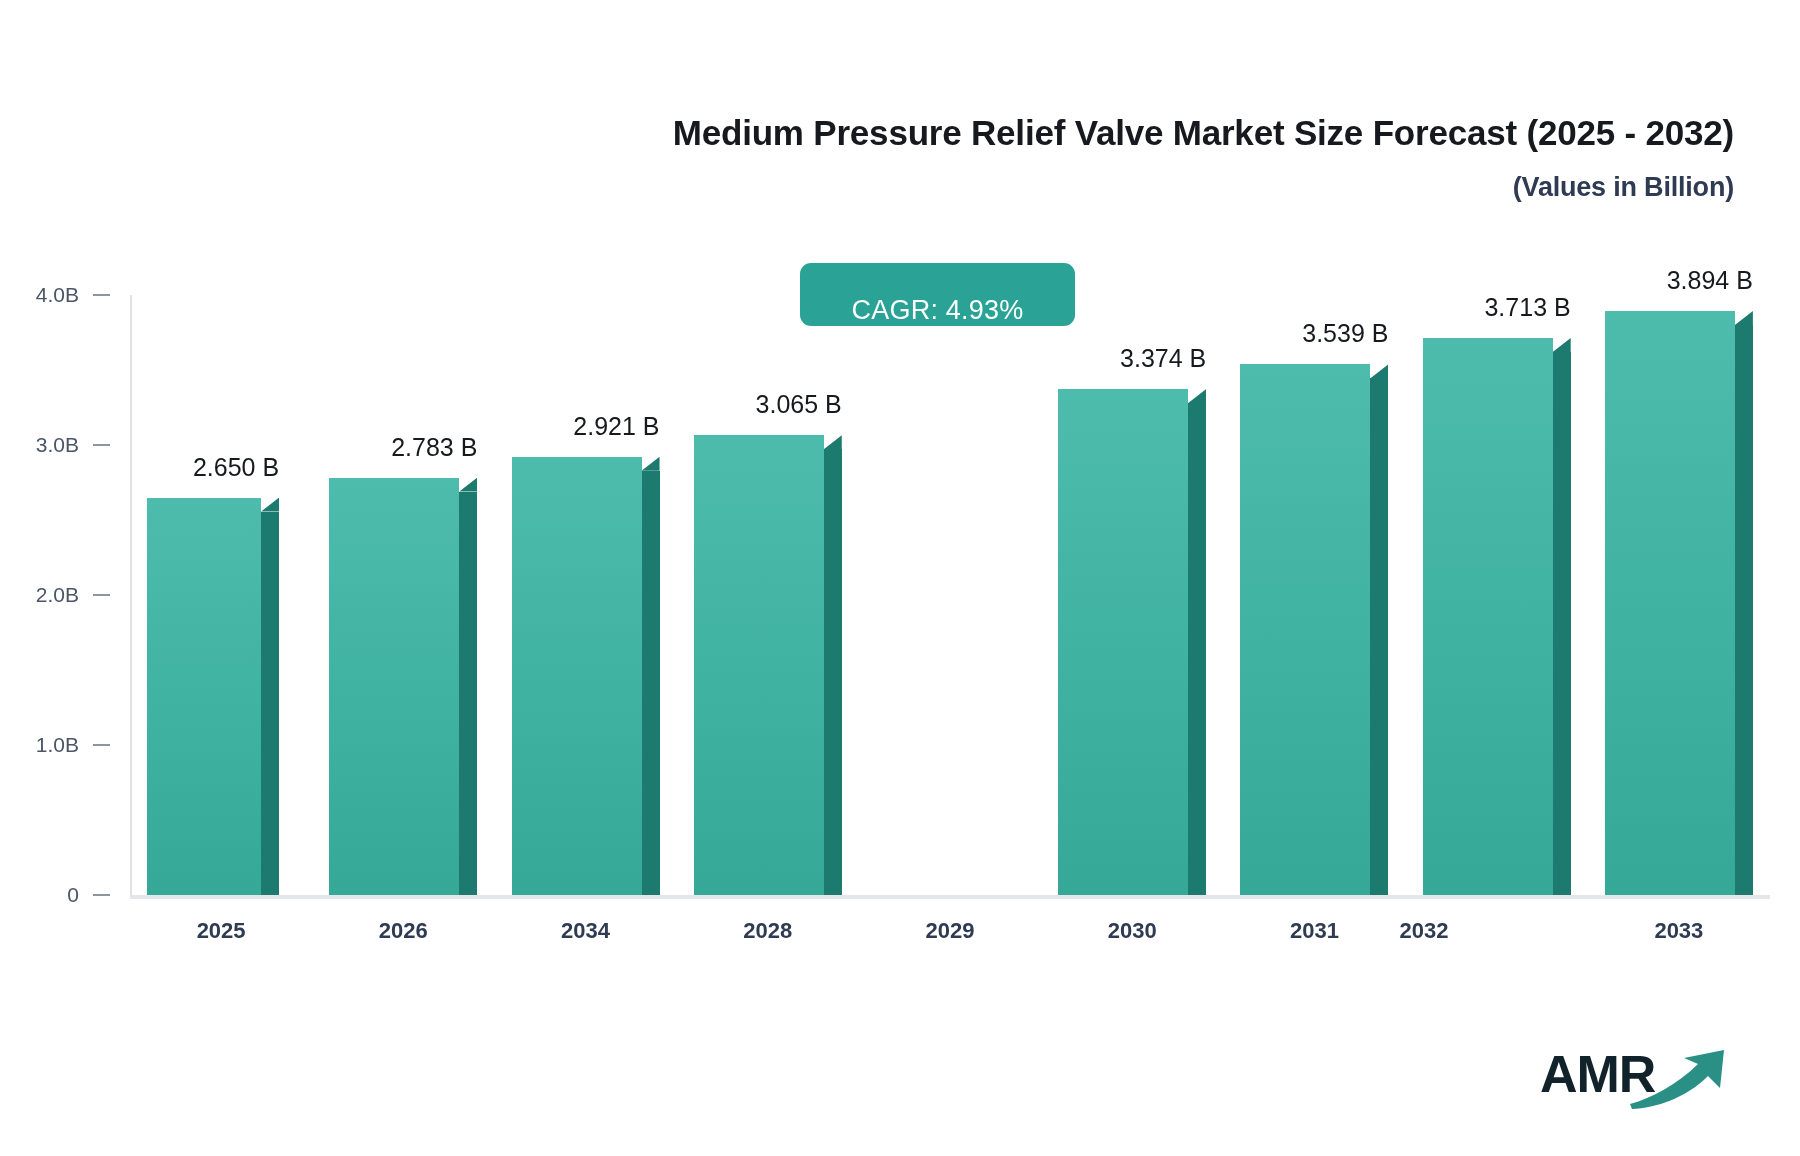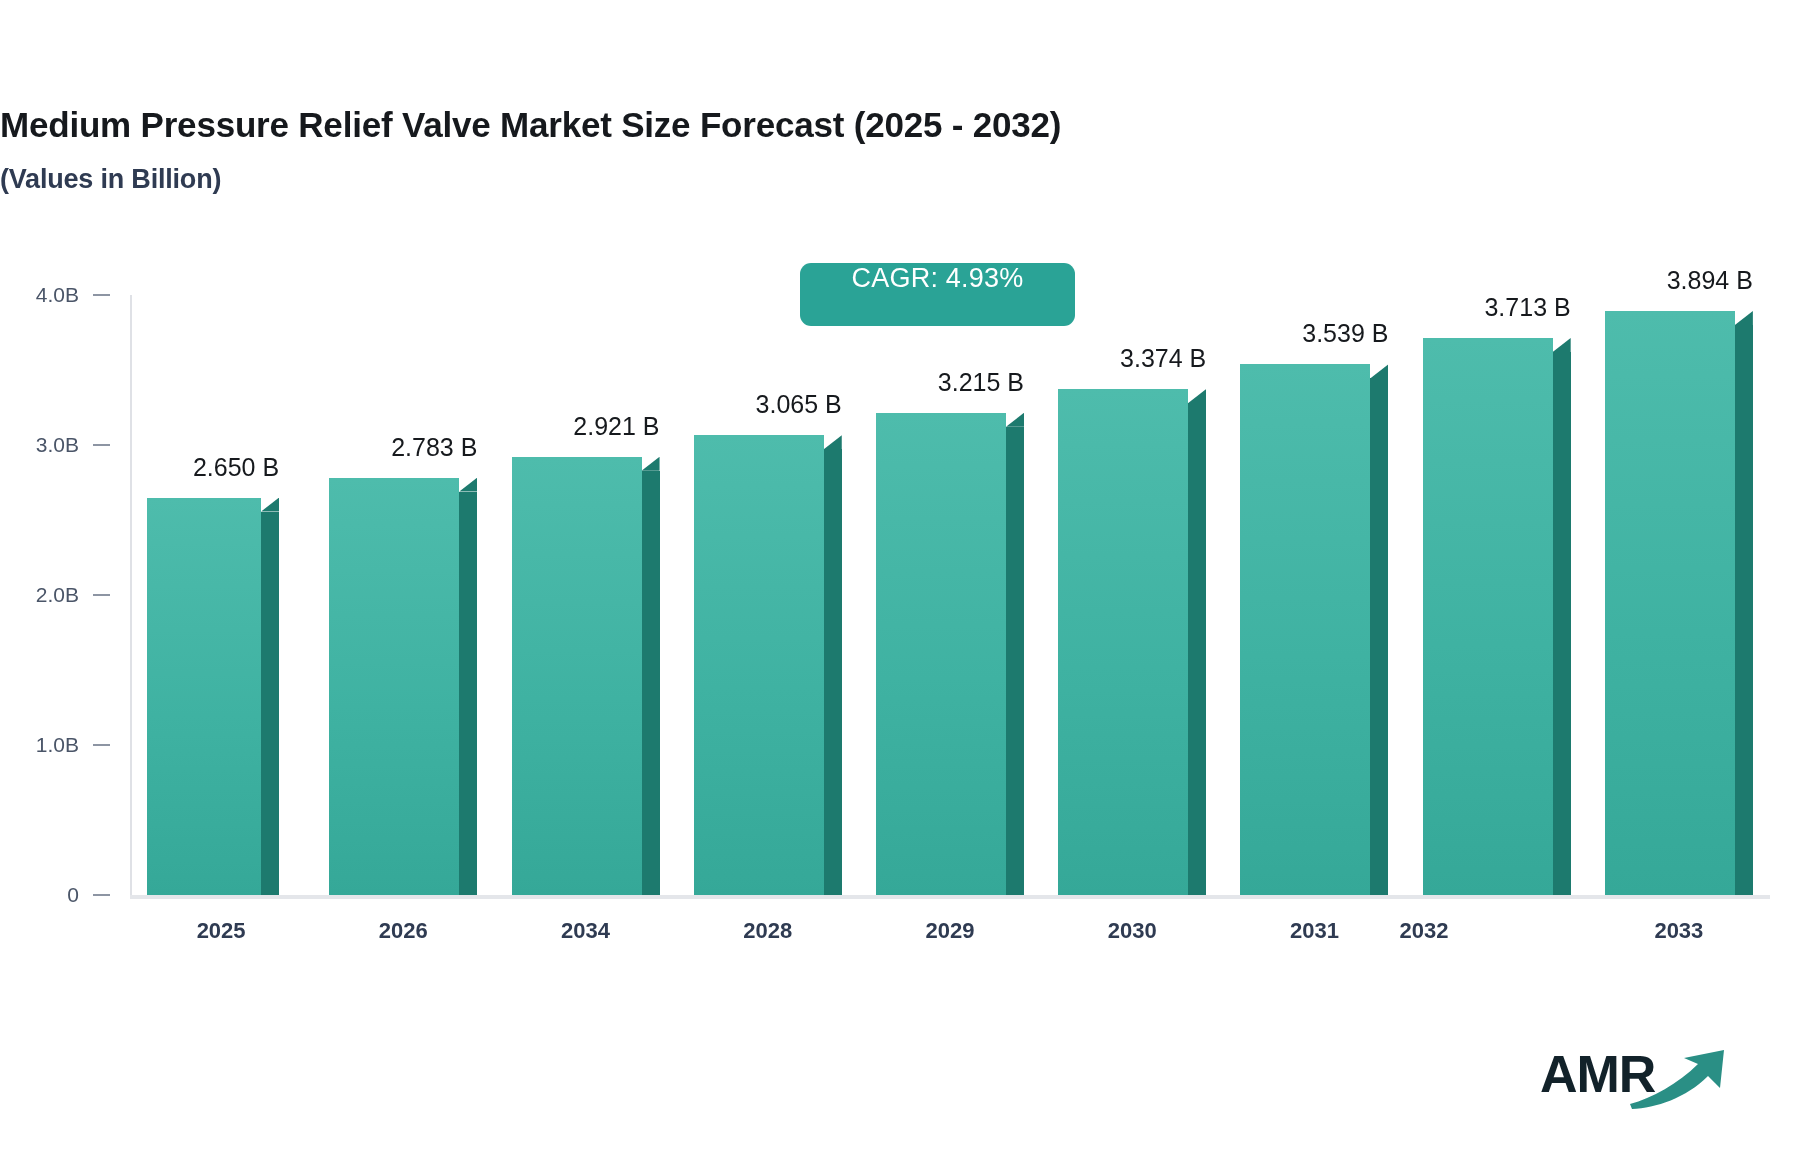--- a/index.html
+++ b/index.html
@@ -13,24 +13,24 @@
   #page {
     position: relative;
     width: 1800px;
     height: 1156px;
     background: #ffffff;
   }
 
   
   .title-block {
     position: absolute;
-    top: 104px;
+    top: 112px;
     left: 0;
     width: 1734px;
-    text-align: left;
+    text-align: right;
   }
   .chart-title {
     font-size: 35px;
     font-weight: bold;
     color: #16191d;
     letter-spacing: -0.2px;
     line-height: 1.2;
   }
   .chart-subtitle {
     margin-top: 18px;
@@ -46,21 +46,21 @@
     top: 263px;
     left: 800px;
     width: 275px;
     height: 63px;
     border-radius: 11px;
     background: #2aa396;
     color: #ffffff;
     font-size: 27px;
     font-weight: normal;
     display: flex;
-    align-items: flex-start;
+    align-items: flex-end;
     justify-content: center;
     letter-spacing: 0.2px;
   }
 
   
   .plot {
     position: absolute;
     left: 130px;
     top: 295px;
     width: 1640px;
@@ -235,28 +235,20 @@
           </div>
           <div class="bar-label" style="bottom: 454.15px;">2.921 B</div>
         </div>
         <div class="bar-slot" style="left: 563.778px; width: 148px;">
           <div class="bar-3d" style="height: 459.75px;">
             <div class="bar-front"></div>
             <div class="bar-side"></div>
             <div class="bar-top"></div>
           </div>
           <div class="bar-label" style="bottom: 475.75px;">3.065 B</div>
-        </div>
-        <div class="bar-slot" style="left: 746px; width: 148px;">
-          <div class="bar-3d" style="height: 482.25px;">
-            <div class="bar-front"></div>
-            <div class="bar-side"></div>
-            <div class="bar-top"></div>
-          </div>
-          <div class="bar-label" style="bottom: 498.25px;">3.215 B</div>
         </div>
         <div class="bar-slot" style="left: 928.222px; width: 148px;">
           <div class="bar-3d" style="height: 506.1px;">
             <div class="bar-front"></div>
             <div class="bar-side"></div>
             <div class="bar-top"></div>
           </div>
           <div class="bar-label" style="bottom: 522.1px;">3.374 B</div>
         </div>
         <div class="bar-slot" style="left: 1110.44px; width: 148px;">

